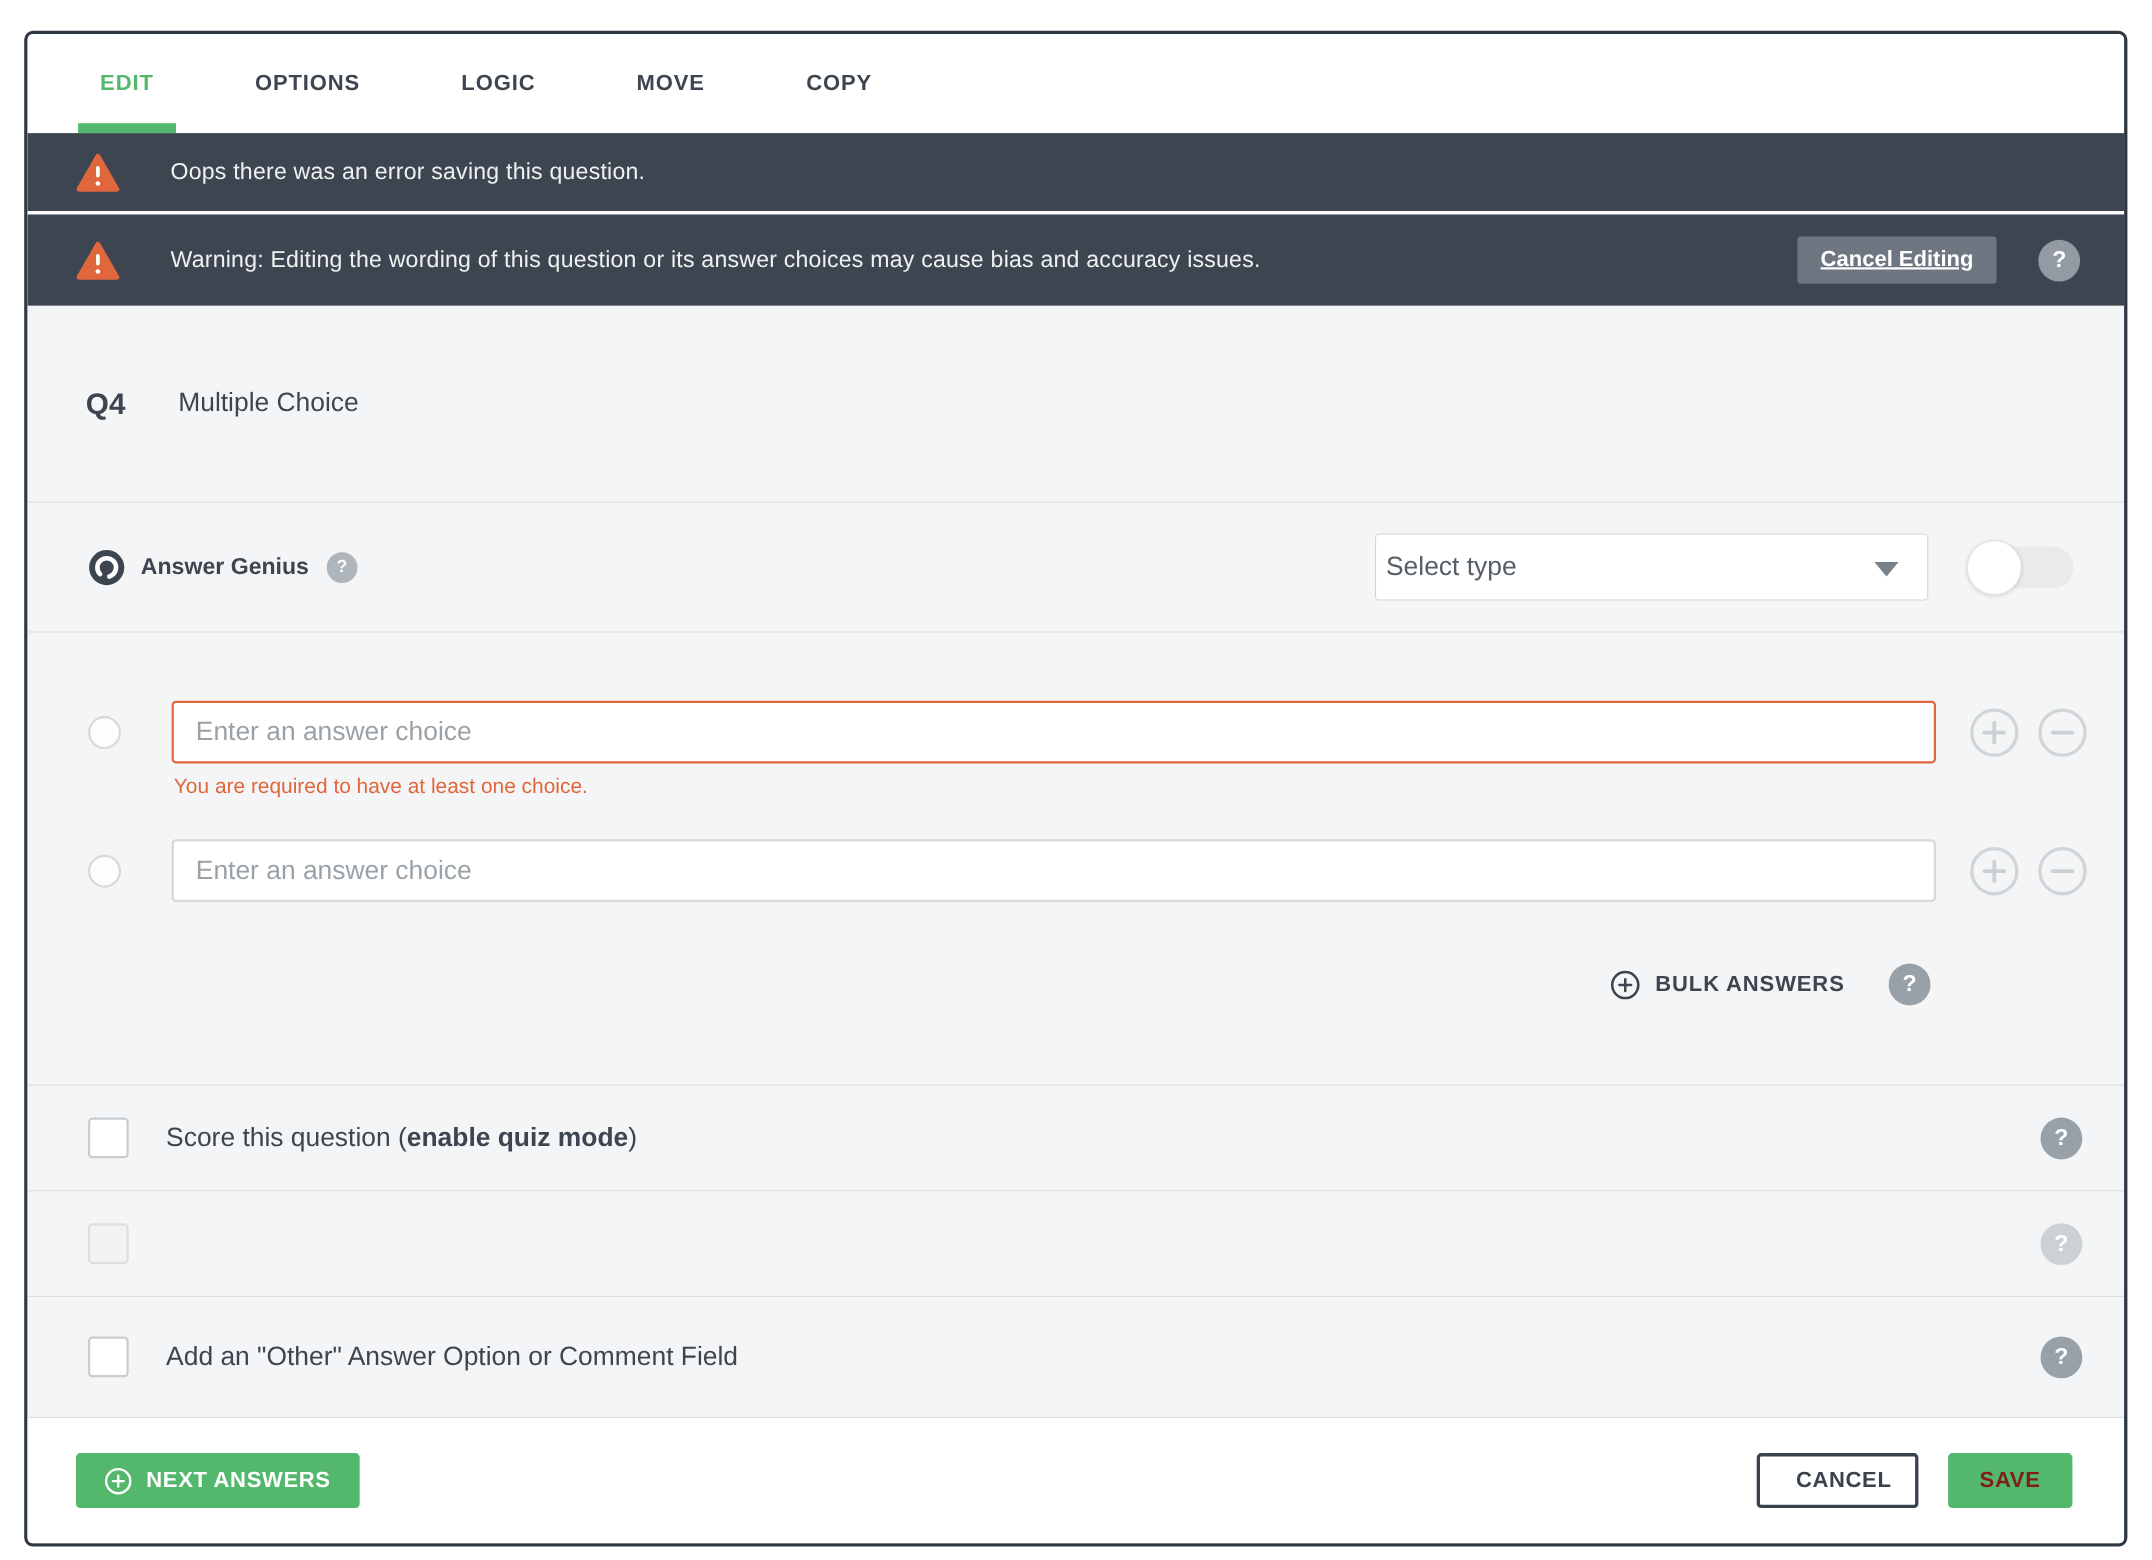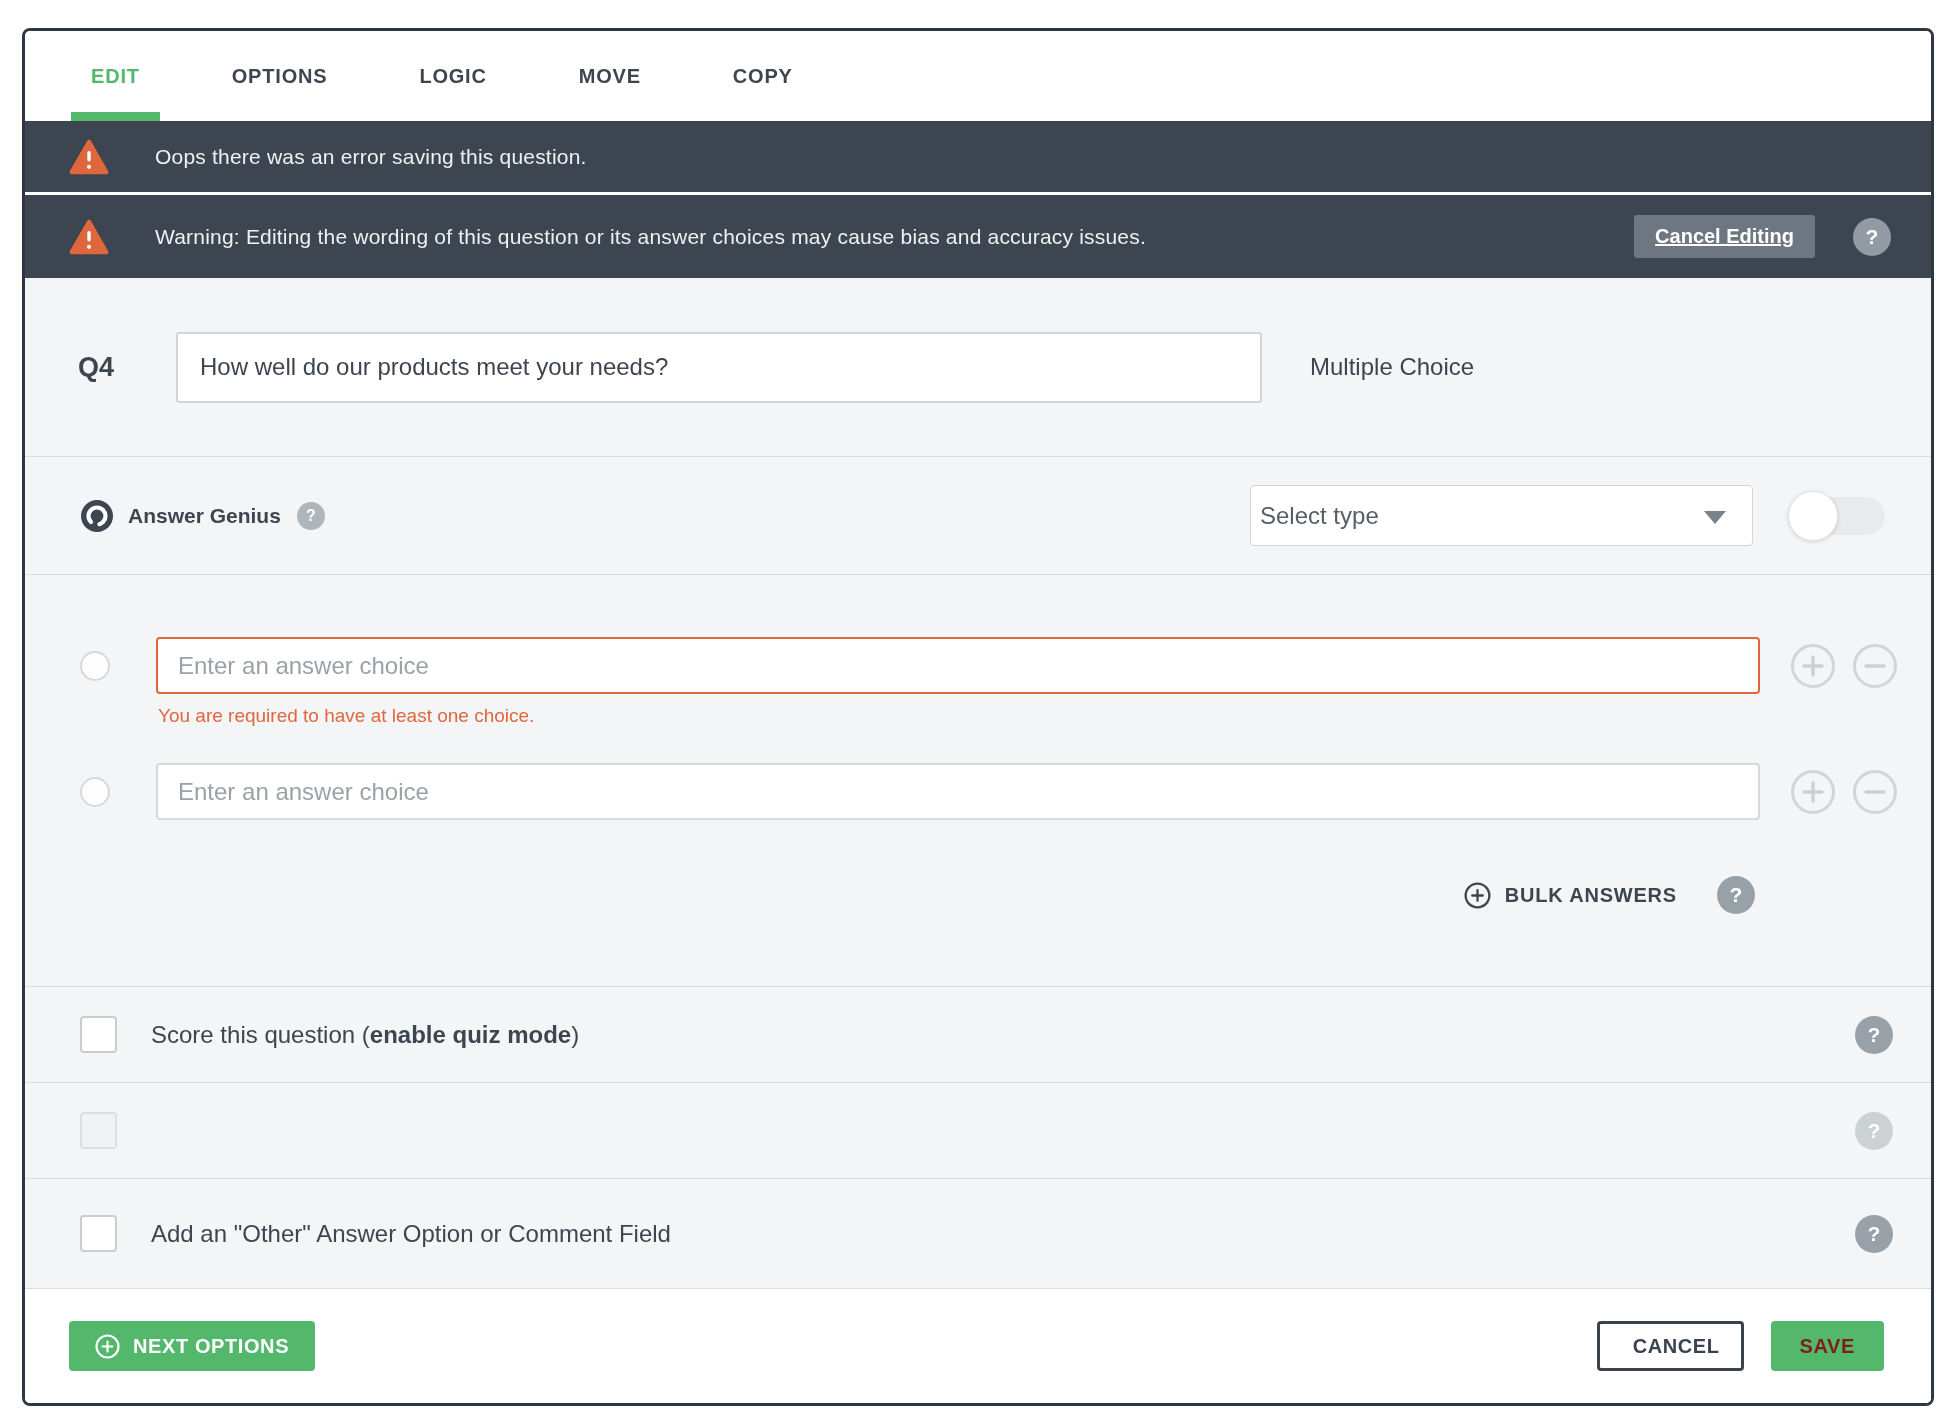--- a/index.html
+++ b/index.html
@@ -156,21 +156,20 @@
     </svg>
     <span class="banner-text">Warning: Editing the wording of this question or its answer choices may cause bias and accuracy issues.</span>
     <button class="cancel-editing">Cancel Editing</button>
     <div class="help-dark">?</div>
   </div>
 
   <div class="content">
 
     <div class="q-row">
       <span class="q-label">Q4</span>
-      <input class="q-input" type="text" value="How well do our products meet your needs?" style="">
       <span class="q-type">Multiple Choice</span>
     </div>
 
     <div class="genius-row">
       <svg class="genius-icon" viewBox="0 0 34 34">
         <circle cx="17" cy="17" r="16" fill="#3d4650"></circle>
         <g transform="rotate(135 17 17)">
           <circle cx="17" cy="17" r="8.5" fill="none" stroke="#fff" stroke-width="4.2" stroke-dasharray="44 10" stroke-linecap="round"></circle>
         </g>
       </svg>
@@ -239,20 +238,20 @@
       <span class="opt-label">Add an "Other" Answer Option or Comment Field</span>
       <div class="help-circle">?</div>
     </div>
 
     <div class="footer">
       <button class="btn btn-next">
         <svg viewBox="0 0 28 28">
           <circle cx="14" cy="14" r="12.3" fill="none" stroke="#fff" stroke-width="2.4"></circle>
           <path d="M14 8.5 V19.5 M8.5 14 H19.5" stroke="#fff" stroke-width="2.4" stroke-linecap="round"></path>
         </svg>
-        <span>NEXT OPTIONS</span>
+        <span>NEXT ANSWERS</span>
       </button>
       <button class="btn btn-cancel">CANCEL</button>
       <button class="btn btn-save">SAVE</button>
     </div>
 
   </div>
 </div>
 
 </body></html>

